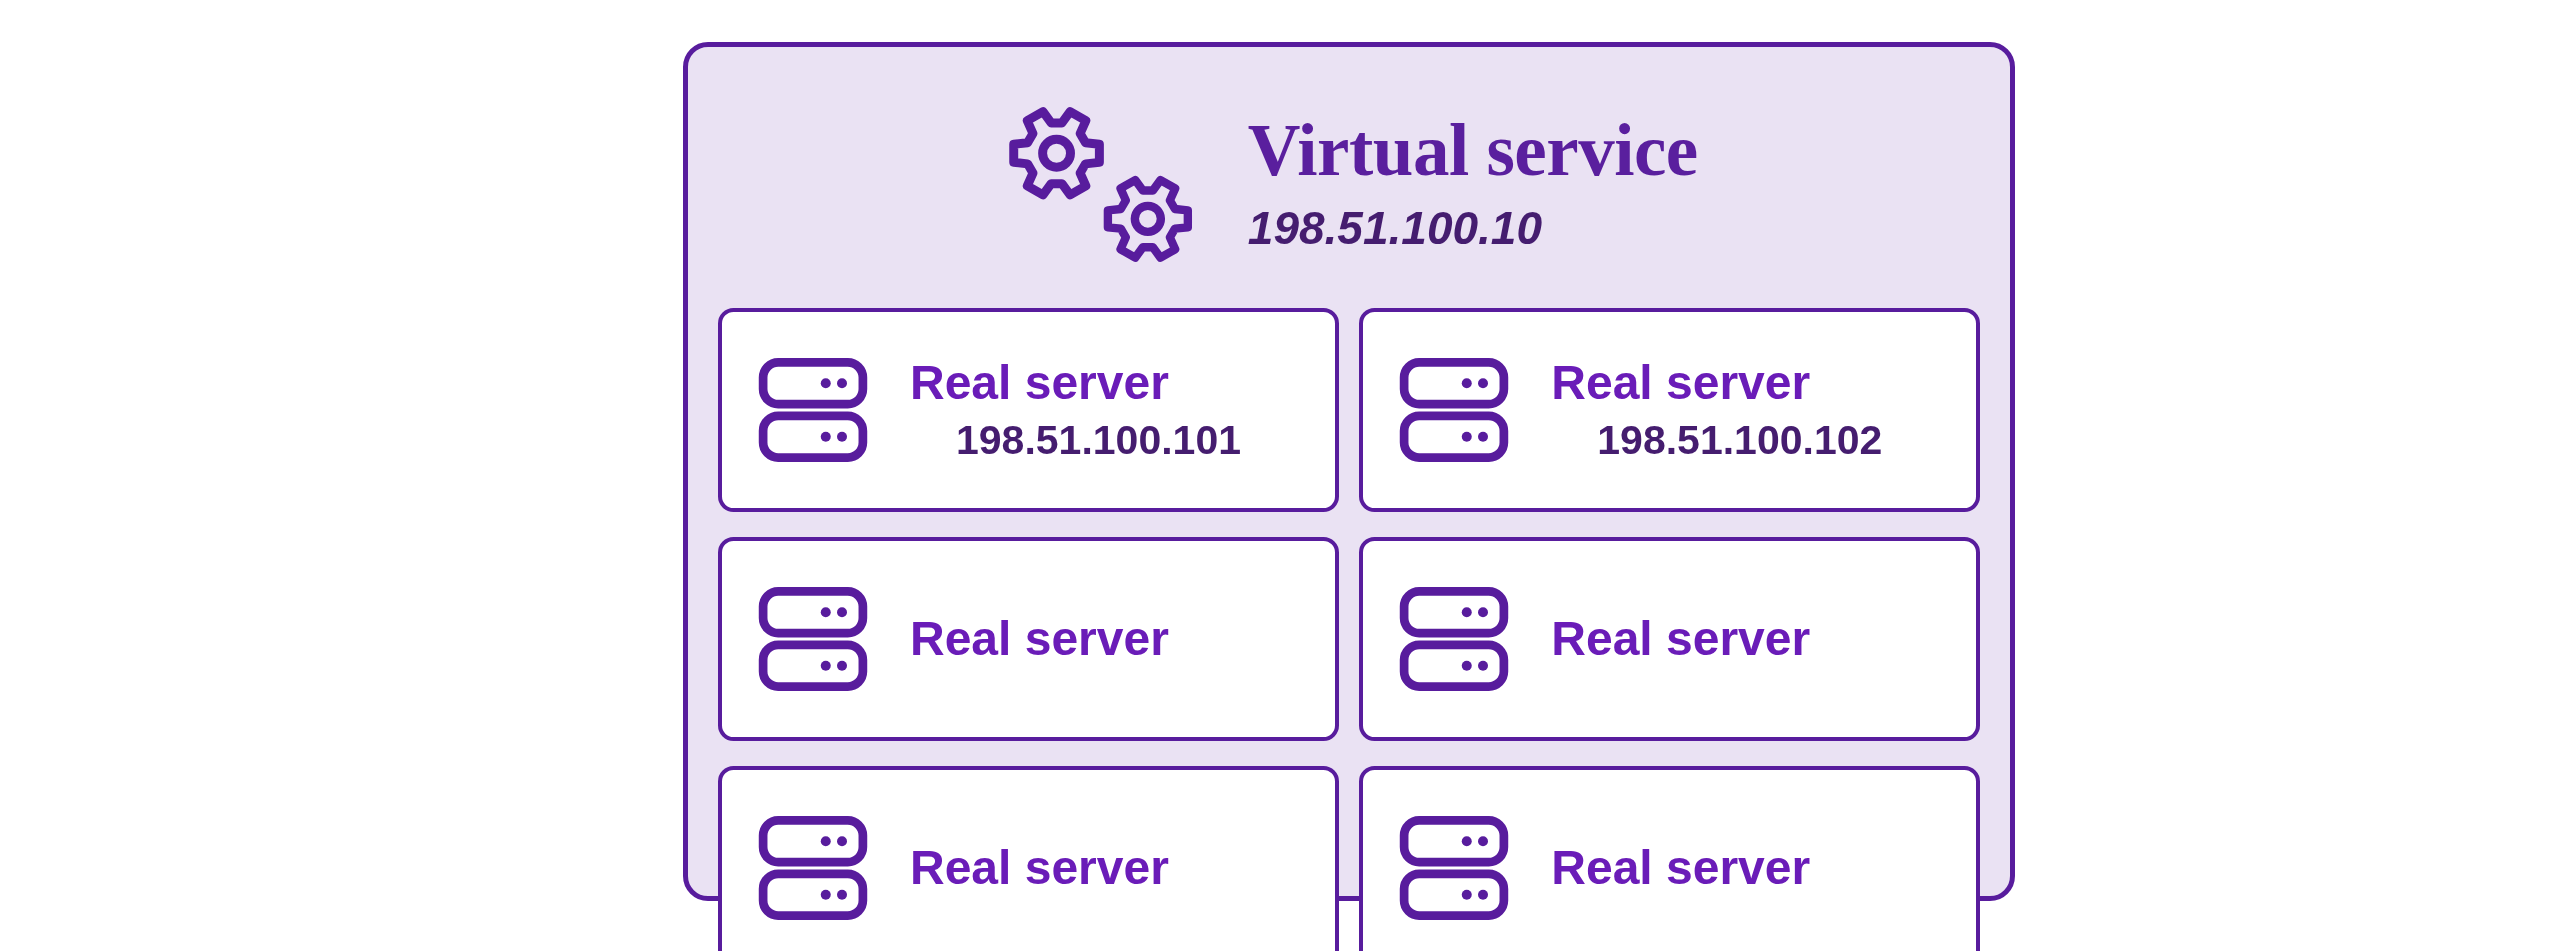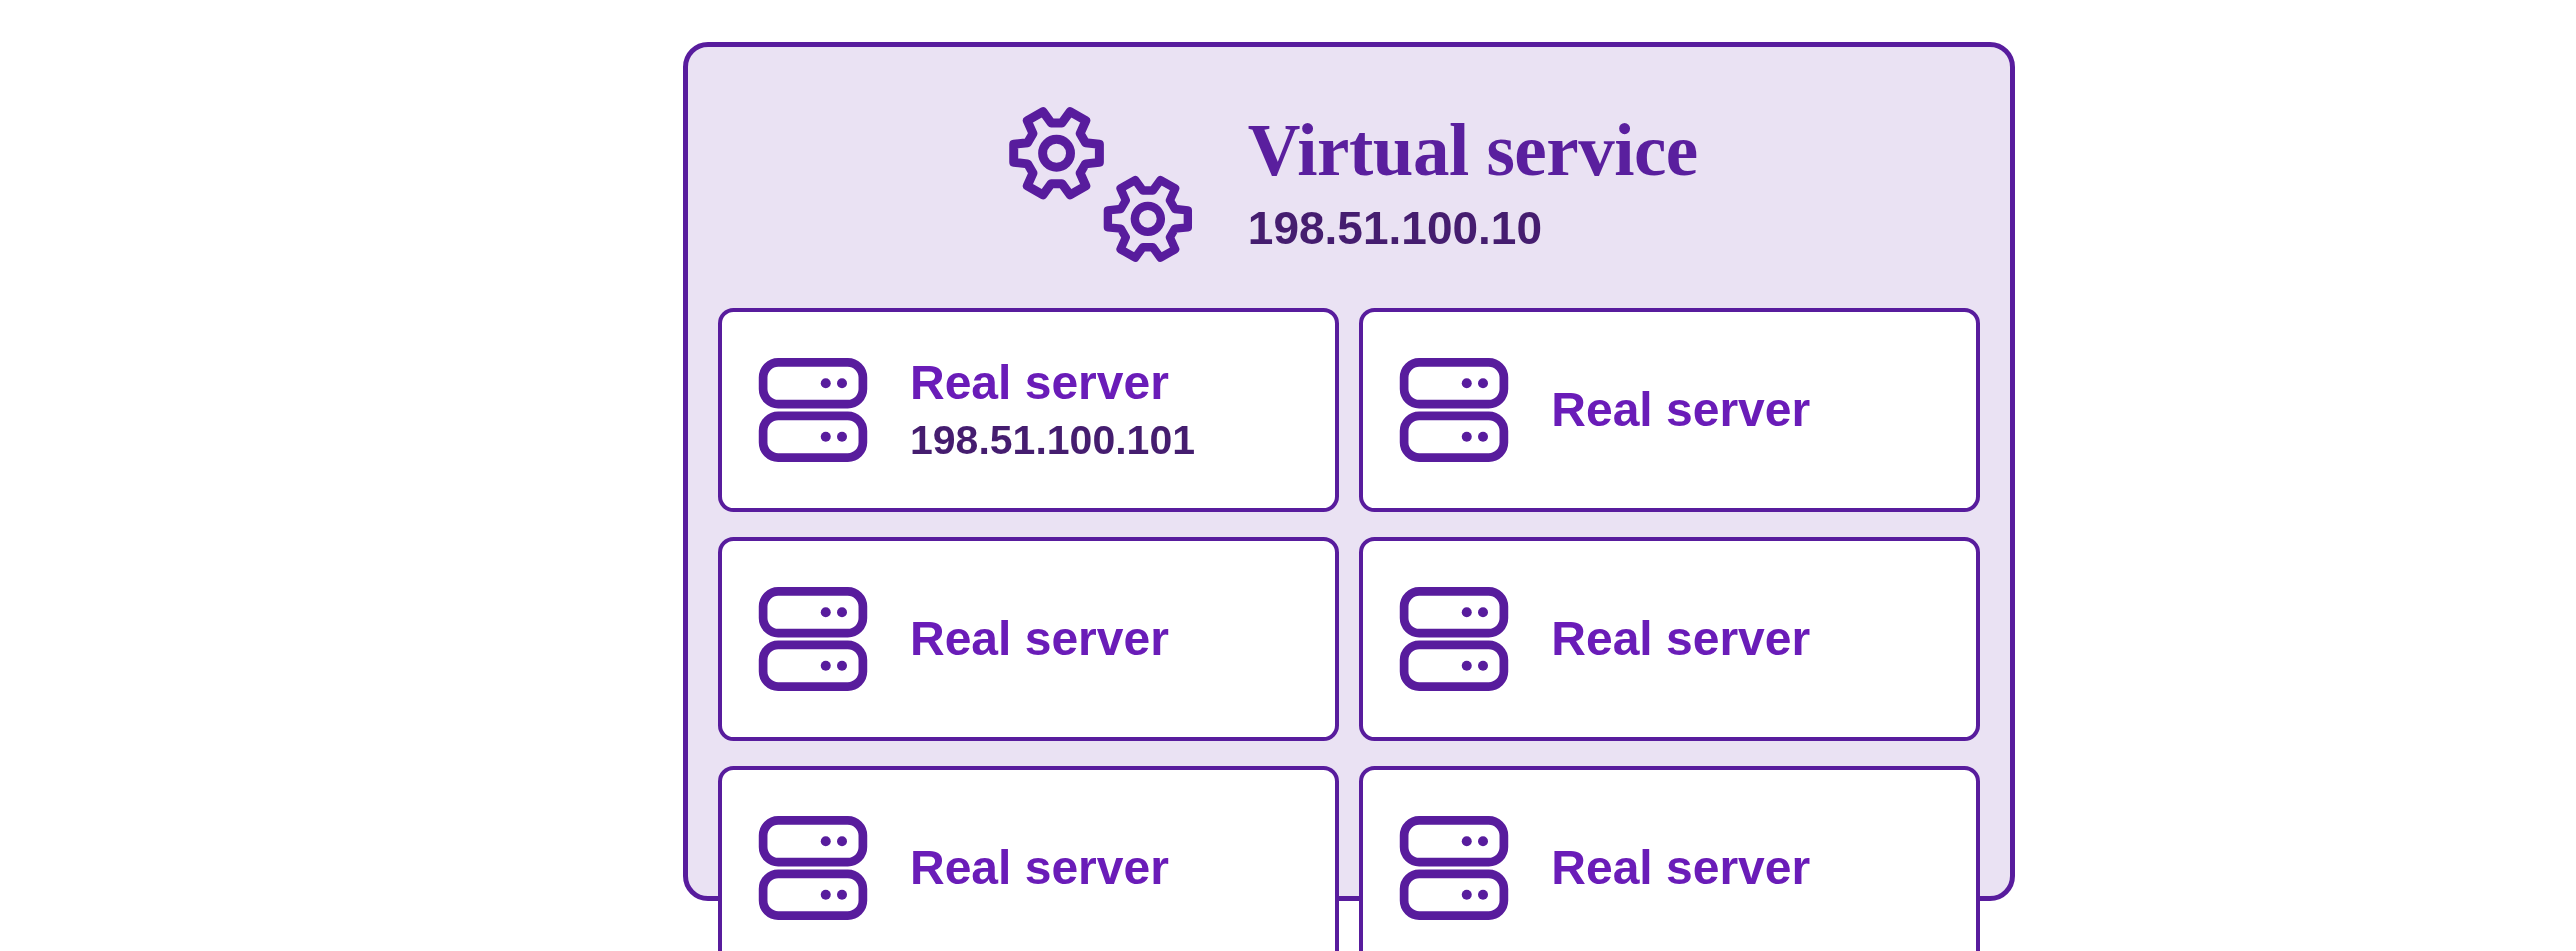--- a/index.html
+++ b/index.html
@@ -33,20 +33,21 @@
   .gears svg{width:100%;height:100%;display:block;}
   .vs-titles{display:flex;flex-direction:column;align-items:flex-start;}
   .vs-title{
     font-family:"Liberation Serif", serif;
     font-weight:700;font-size:73px;line-height:1.05;
     color:var(--title-color);letter-spacing:-0.5px;
   }
   .vs-ip{
     margin-top:13.4px;font-size:46px;font-weight:700;line-height:1.1;
     color:var(--ip-color);
+    font-style:italic;
   }
   .grid{
     margin:37px 30px 0 30px;
     display:grid;grid-template-columns:1fr 1fr;
     column-gap:20.6px;row-gap:25px;
   }
   .card{
     height:204px;background:var(--card-bg);
     border:4.6px solid var(--card-border);
     border-radius:15.5px;
@@ -56,20 +57,21 @@
   .server-icon{display:block;width:116px;height:116px;flex:0 0 auto;}
   .server-icon svg{width:100%;height:100%;display:block;}
   .card-text{display:flex;flex-direction:column;align-items:flex-start;}
   .card-title{
     font-size:48px;font-weight:700;line-height:1.05;
     color:var(--heading-color);
   }
   .card-ip{
     margin-top:11.3px;font-size:41px;font-weight:700;line-height:1.05;
     color:var(--ip-color);
+    margin-left:46px;
   }
   .svg-defs{position:absolute;width:0;height:0;overflow:hidden;}
 </style>
 </head>
 <body>
 
 <svg class="svg-defs" aria-hidden="true">
   <defs>
     <g id="gear-shape" fill="none" stroke="var(--icon-stroke)" stroke-width="9" stroke-linejoin="round" stroke-linecap="round">
       <path d="M93,40.9 L93,59.1 L79.1,60.6 L73.7,69.9 L79.4,82.7 L63.6,91.8 L55.4,80.5
@@ -124,20 +126,21 @@
       </div>
 
       <div class="card">
         <span class="server-icon">
           <svg viewBox="0 0 100 100">
               <use href="#server-shape"></use>
             </svg>
         </span>
         <div class="card-text">
           <div class="card-title">Real server</div>
+          <div class="card-ip">198.51.100.102</div>
         </div>
       </div>
 
       <div class="card">
         <span class="server-icon">
           <svg viewBox="0 0 100 100">
               <use href="#server-shape"></use>
             </svg>
         </span>
         <div class="card-text">

